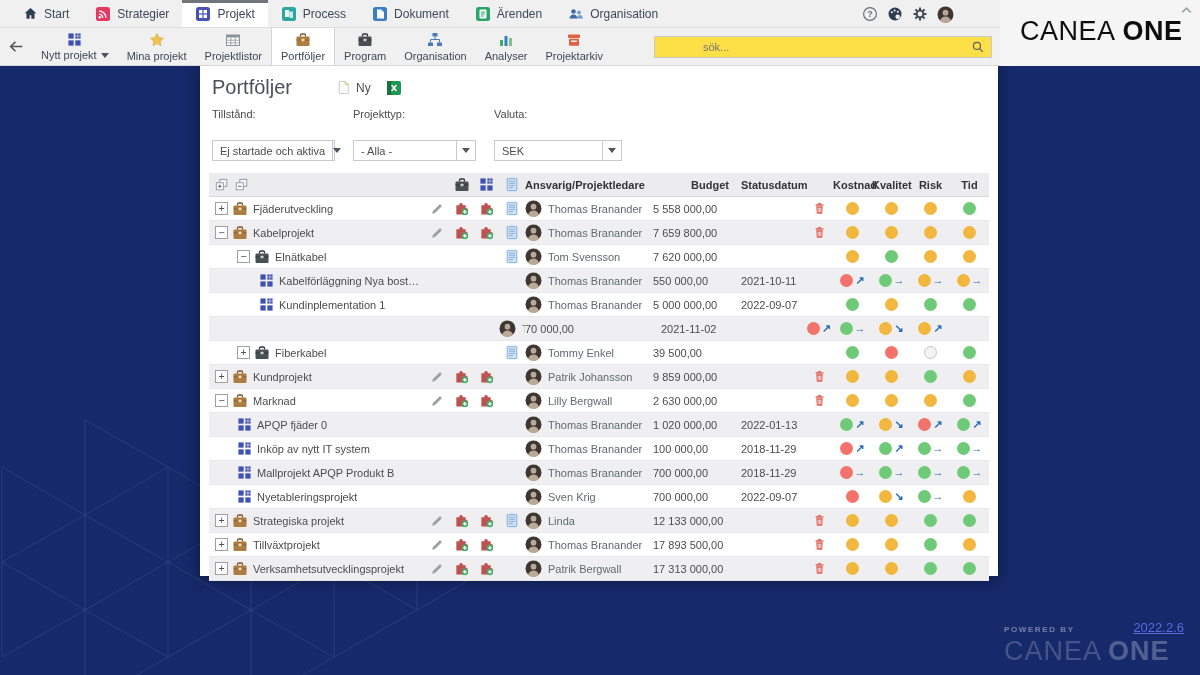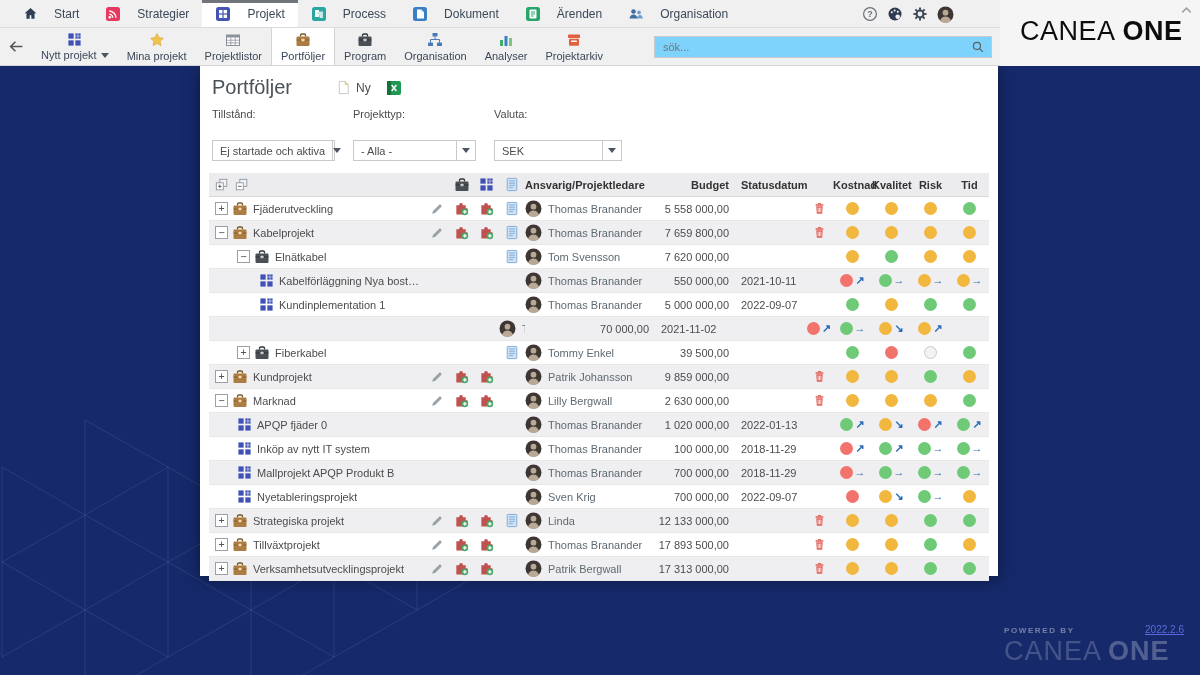--- a/index.html
+++ b/index.html
@@ -5,37 +5,37 @@
   html,body{margin:0;padding:0;background:#0d1b4d;}
   *{box-sizing:border-box;}
   .stage{position:relative;width:1200px;height:675px;overflow:hidden;
          background:#16296b;font-family:"Liberation Sans",sans-serif;}
   .bgpattern{position:absolute;left:0;bottom:0;pointer-events:none;}
 
   
   .menubar{position:absolute;left:0;top:0;width:1000px;height:28px;background:#f0f0f1;
            border-bottom:1px solid #dcdcdc;display:flex;align-items:stretch;z-index:3;}
   .mitems{display:flex;margin-left:10px;}
-  .mitem{display:flex;align-items:center;gap:16px;padding:0 13px;font-size:12px;color:#3c4858;cursor:pointer;}
+  .mitem{display:flex;align-items:center;gap:6px;padding:0 13px;font-size:12px;color:#3c4858;cursor:pointer;}
   .mitem.active{background:#fff;box-shadow:inset 0 3px 0 #70757c;}
   .menu-right{position:absolute;right:46px;top:0;height:28px;display:flex;align-items:center;gap:9px;}
 
   
   .toolbar{position:absolute;left:0;top:28px;width:1000px;height:38px;background:#f0f0f1;
            border-bottom:1px solid #d6d6d6;display:flex;align-items:stretch;z-index:3;}
   .back{width:32px;display:flex;align-items:center;justify-content:center;cursor:pointer;}
   .titems{display:flex;}
   .titem{display:flex;flex-direction:column;align-items:center;justify-content:center;
          padding:2px 9px;font-size:11px;color:#3c4858;gap:2px;cursor:pointer;}
   .titem.active{background:#fff;border:1px solid #d4d4d4;border-top:0;border-bottom:0;}
   .tlabel{display:flex;align-items:center;gap:4px;white-space:nowrap;}
   .caret{width:0;height:0;border-left:4px solid transparent;border-right:4px solid transparent;
          border-top:5px solid #4c5560;display:inline-block;}
-  .search{position:absolute;right:8px;top:8px;width:338px;height:22px;background:#7dd3fc;
-          border:1px solid #c9c9c9;display:flex;align-items:center;padding-right:6px;}
+  .search{position:absolute;right:8px;top:8px;width:338px;height:22px;background:#fde047;
+          border:1px solid #c9c9c9;display:flex;align-items:center;padding-right:6px;padding-left:40px;}
   .search input{border:0;flex:1;font-size:11px;padding:0 8px;color:#555;outline:none;background:transparent;
                 font-family:"Liberation Sans",sans-serif;}
 
   
   .logoarea{position:absolute;left:1000px;top:0;width:200px;height:66px;background:#f5f5f6;z-index:3;}
   .logo{position:absolute;left:20px;top:16px;font-size:27px;color:#0d0d0d;letter-spacing:.5px;white-space:nowrap;}
   .logo .lt{font-weight:300;}
   .logo b{font-weight:800;margin-left:7px;}
   .chev{position:absolute;right:6px;top:3px;cursor:pointer;}
 
@@ -59,39 +59,39 @@
 
   
   .grid{margin-top:12px;}
   .trow{display:grid;grid-template-columns:216px 24px 25px 25px 26px 128px 80px 72px 28px 39px 39px 39px 39px;
         align-items:center;height:24px;font-size:11px;border-bottom:1px solid #e8e8e8;}
   .trow.thead{background:#ececee;font-weight:bold;color:#333;border-bottom:1px solid #d8d8d8;height:24px;}
   .trow.alt{background:#efeff1;}
   .c-name{display:flex;align-items:center;overflow:hidden;white-space:nowrap;color:#4c4c4c;height:100%;}
   .c-act{display:flex;justify-content:center;align-items:center;}
   .c-person{display:flex;align-items:center;gap:6px;color:#5f6a72;overflow:hidden;white-space:nowrap;}
-  .c-budget{text-align:right;padding-right:4px;color:#4c4c4c;}
+  .c-budget{text-align:left;padding-right:4px;color:#4c4c4c;}
   .c-date{padding-left:8px;color:#4c4c4c;}
   .c-dot{display:flex;align-items:center;justify-content:center;gap:2px;}
   .h-center{text-align:center;}
   .h-right{text-align:right;padding-right:4px;}
   .h-left{padding-left:8px;}
   .exp{width:13px;height:13px;border:1px solid #9aa0a6;background:#fff;color:#555;font-size:10px;
        line-height:11px;text-align:center;flex:none;cursor:pointer;font-family:"DejaVu Sans Mono",monospace;}
   .nm{margin-left:5px;overflow:hidden;text-overflow:ellipsis;}
   .dot{width:13px;height:13px;border-radius:50%;flex:none;}
   .trend{font-size:11px;font-weight:bold;line-height:1;}
   .icn{display:inline-flex;line-height:0;flex:none;}
   .hicons{display:flex;gap:6px;padding-left:6px;align-items:center;}
 
   
   .footer{position:absolute;right:16px;bottom:8px;width:180px;z-index:1;}
   .f1{display:flex;justify-content:space-between;align-items:baseline;}
   .f1 .pb{font-size:8px;letter-spacing:1.6px;color:rgba(255,255,255,.40);font-weight:bold;}
-  .f1 a{font-size:10px;color:#5a6ade;text-decoration:underline;cursor:pointer;}
+  .f1 a{font-size:13px;color:#5a6ade;text-decoration:underline;cursor:pointer;}
   .f2{font-size:27px;margin-top:1px;color:rgba(255,255,255,.20);letter-spacing:1px;white-space:nowrap;}
   .f2 .lt{font-weight:300;}
   .f2 b{font-weight:800;margin-left:6px;color:rgba(255,255,255,.26);}
 </style>
 </head>
 <body>
 
 <div class="stage">
 
   <svg class="bgpattern" width="560" height="260" viewBox="0 0 560 260">

